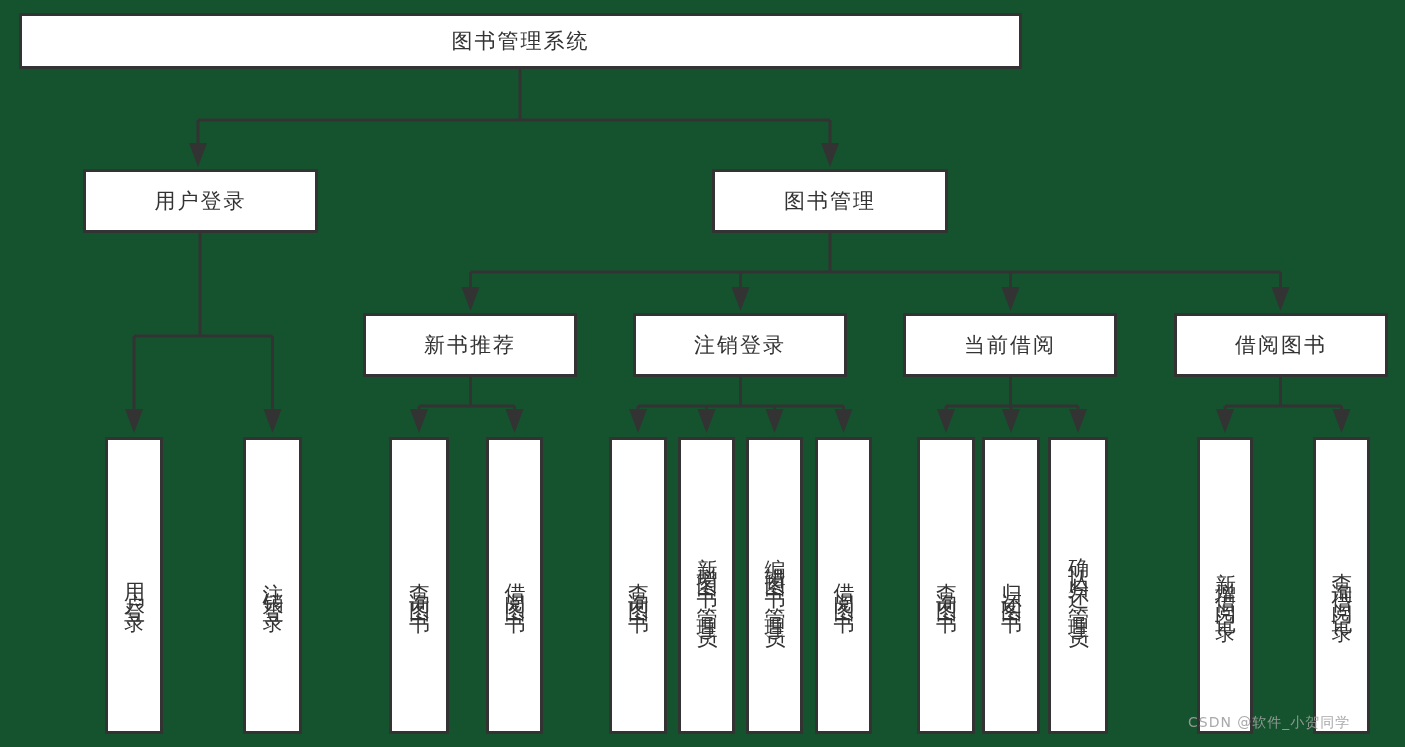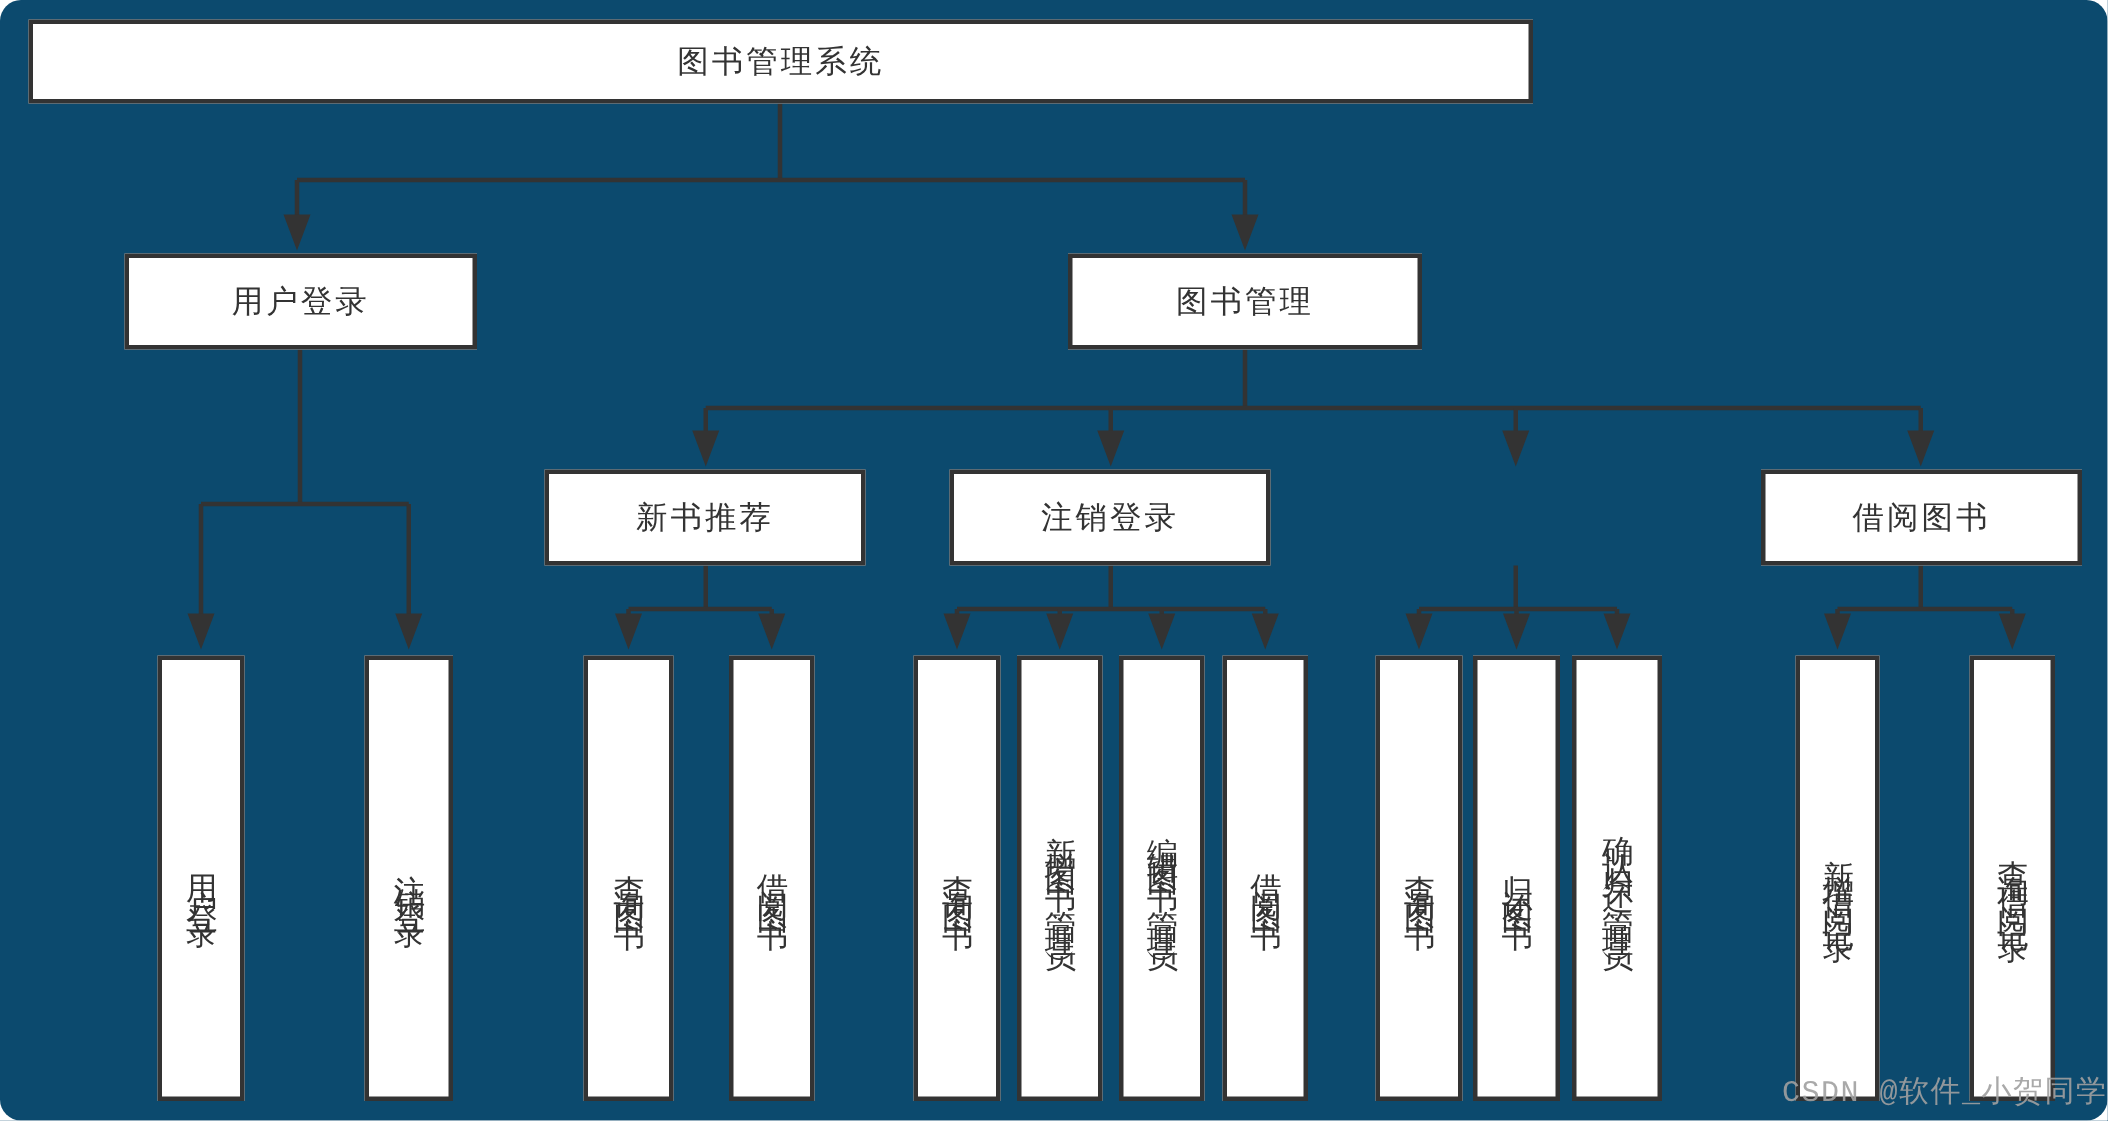--- a/index.html
+++ b/index.html
@@ -1,22 +1,21 @@
 <!DOCTYPE html>
 <html><head>
 <meta charset="utf-8">
 <style>
   html,body{margin:0;padding:0;background:#ffffff;}
   .stage{
     position:relative;
     width:1405px;height:747px;
-    background:#0c4a6e;
+    background:#14532d;
     font-family:"DejaVu Sans","Liberation Sans",sans-serif;
     overflow:hidden;
-    border-radius:14px;
   }
   #connectors{position:absolute;left:0;top:0;z-index:1;}
   .node{
     position:absolute;
     box-sizing:border-box;
     border:3px solid #333333;
     background:#ffffff;
     color:#333333;
     display:flex;
     align-items:center;
@@ -31,26 +30,25 @@
     text-orientation:mixed;
     letter-spacing:10px;
     line-height:1.0;
     font-size:21px;
   }
   .watermark{
     position:absolute;
     left:1188px;
     top:714px;
     width:210px;
-    font-size:20px;
+    font-size:14px;
     letter-spacing:1px;
     color:rgba(160,160,160,0.9);
     white-space:nowrap;
     z-index:3;
-    font-family:Liberation Mono, monospace;
   }
 </style>
 </head>
 <body>
 
 <div class="stage">
 
   <svg id="connectors" width="1405" height="747">
       <line x1="520" y1="69" x2="520" y2="120" stroke="#333333" stroke-width="3"></line>
       <line x1="198" y1="120" x2="830" y2="120" stroke="#333333" stroke-width="3"></line>
@@ -116,20 +114,23 @@
   <div class="node" style="left:712px;top:169px;width:236px;height:64px;text-align:center;">
     <span>图书管理</span>
   </div>
 
   <div class="node" style="left:363px;top:313px;width:214px;height:64px;">
     <span>新书推荐</span>
   </div>
   <div class="node" style="left:633px;top:313px;width:214px;height:64px;">
     <span>注销登录</span>
   </div>
+  <div class="node" style="left:903px;top:313px;width:214px;height:64px;">
+    <span>当前借阅</span>
+  </div>
   <div class="node" style="left:1174px;top:313px;width:214px;height:64px;">
     <span>借阅图书</span>
   </div>
 
   <div class="node leaf" style="left:105px;top:437px;width:58px;height:297px;">
     <span>用户登录</span>
   </div>
   <div class="node leaf" style="left:243px;top:437px;width:59px;height:297px;">
     <span>注销登录</span>
   </div>

